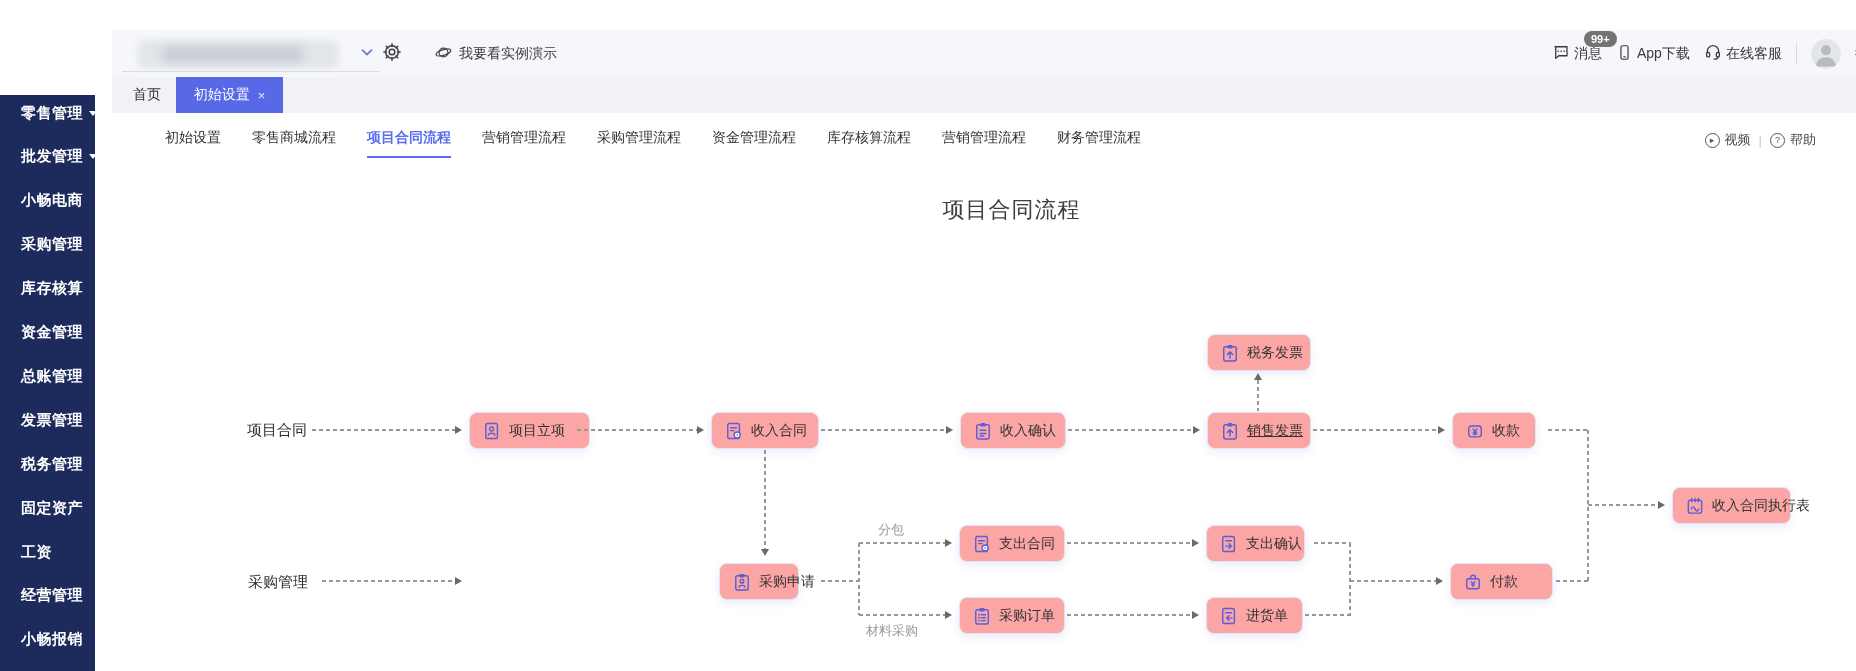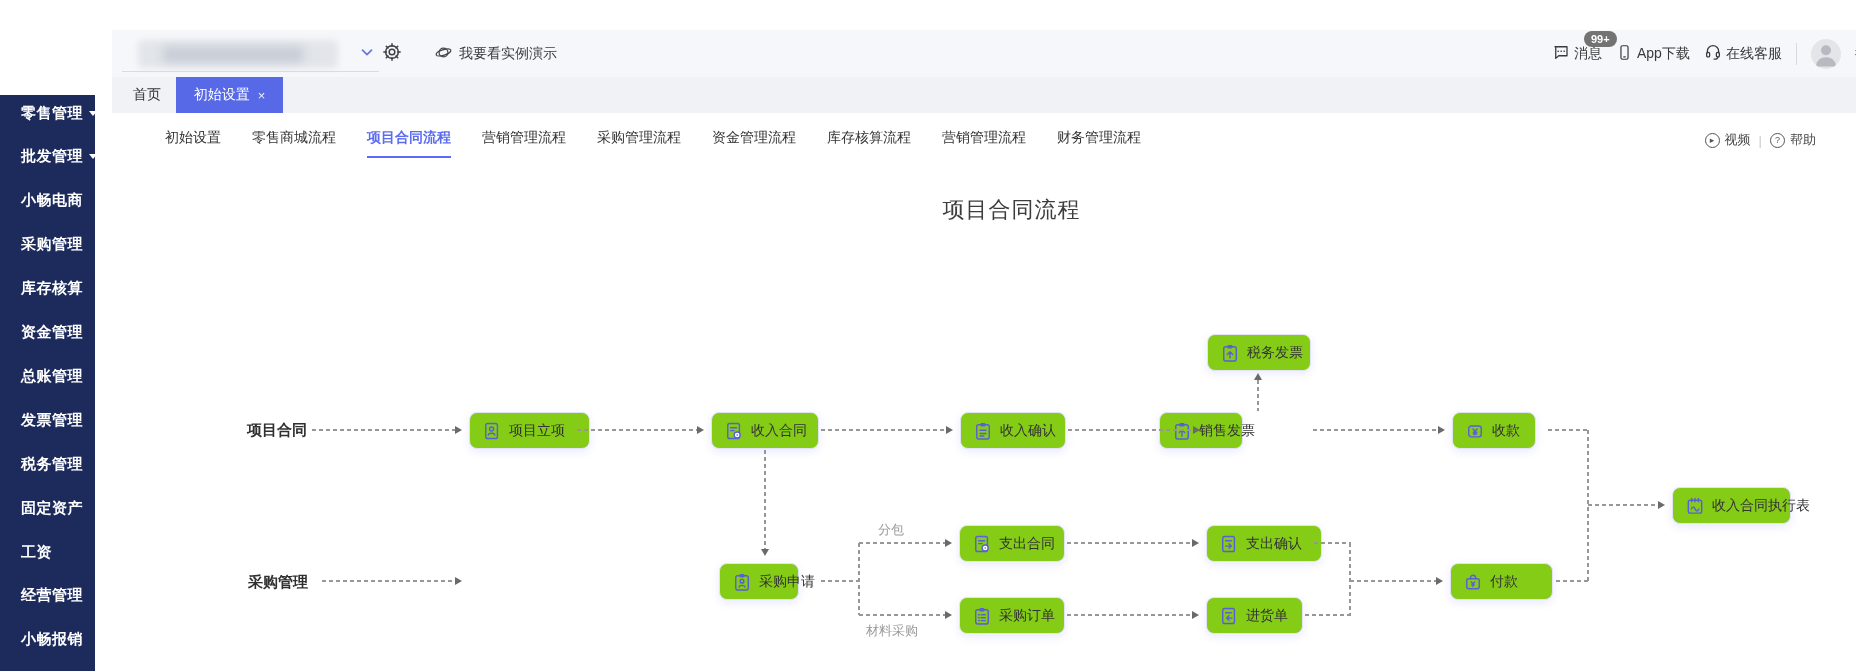--- a/index.html
+++ b/index.html
@@ -45,23 +45,23 @@
   .ftab { font-size:14px; color:#333; padding-bottom:9px; cursor:pointer; white-space:nowrap; }
   .ftab.active { color:#5b6cf0; font-weight:700; border-bottom:2px solid #5b6cf0; }
   .helpers { position:absolute; right:40px; top:18px; display:flex; align-items:center; gap:8px; font-size:13px; color:#4a4a4a; }
   .helper-item { display:flex; align-items:center; gap:5px; cursor:pointer; }
   .ring-icon { width:15px; height:15px; border:1px solid #555; border-radius:50%; display:flex; align-items:center; justify-content:center; font-size:9px; color:#555; }
   .h-divider { color:#c9c9c9; }
   .diagram-title { position:absolute; left:0; top:82px; width:100%; padding-left:72px; text-align:center; font-size:22px; color:#3d3d3d; font-weight:500; letter-spacing:1px; }
   
   .diagram { position:absolute; left:0; top:0; width:1856px; height:671px; pointer-events:none; }
   .diagram > * { pointer-events:auto; }
-  .flow-node { position:absolute; background:#84cc16; border:1px solid #e2e4f6; border-radius:8px; box-shadow:0 3px 8px rgba(90,100,230,0.13); display:flex; align-items:center; gap:7px; padding:0 12px; font-size:14px; color:#333; cursor:pointer; white-space:nowrap; }
+  .flow-node { position:absolute; background:#fca5a5; border:1px solid #e2e4f6; border-radius:8px; box-shadow:0 3px 8px rgba(90,100,230,0.13); display:flex; align-items:center; gap:7px; padding:0 12px; font-size:14px; color:#333; cursor:pointer; white-space:nowrap; }
   .flow-node .n-ic { display:flex; align-items:center; }
-  .row-label { position:absolute; font-size:15px; font-weight:700; color:#2f2f2f; white-space:nowrap; }
+  .row-label { position:absolute; font-size:15px; font-weight:400; color:#2f2f2f; white-space:nowrap; }
   .branch-label { position:absolute; font-size:13px; color:#9a9a9a; white-space:nowrap; }
   .hline { position:absolute; height:2px; background:repeating-linear-gradient(90deg,#979797 0 4px,transparent 4px 7px); }
   .vline { position:absolute; width:2px; background:repeating-linear-gradient(180deg,#979797 0 4px,transparent 4px 7px); }
   .ar-right { position:absolute; width:0; height:0; border-top:4px solid transparent; border-bottom:4px solid transparent; border-left:7px solid #6a6a6a; }
   .ar-up { position:absolute; width:0; height:0; border-left:4px solid transparent; border-right:4px solid transparent; border-bottom:7px solid #6a6a6a; }
   .ar-down { position:absolute; width:0; height:0; border-left:4px solid transparent; border-right:4px solid transparent; border-top:7px solid #6a6a6a; }
 </style>
 </head>
 <body>
 
@@ -244,21 +244,21 @@
       <div class="flow-node" style="left: 960px; top: 412px; width: 106px; height: 37px; align-items: center;">
         <span class="n-ic">
           <svg width="20" height="20" viewBox="0 0 24 24" fill="none" stroke="#5a5ed8" stroke-width="1.7" stroke-linecap="round" stroke-linejoin="round">
             <rect x="4.5" y="4.5" width="15" height="17" rx="2.2"></rect>
             <rect x="9" y="2.5" width="6" height="4" rx="1.2" fill="#5a5ed8" stroke="none"></rect>
             <path d="M8.5 11h7M8.5 15h7M8.5 18h4.5"></path>
           </svg>
         </span>
         <span>收入确认</span>
       </div>
-      <div class="flow-node" style="left: 1159px; top: 412px; width: 84px; height: 37px;">
+      <div class="flow-node" style="left: 1207px; top: 412px; width: 104px; height: 37px; text-decoration: underline;">
         <span class="n-ic">
           <svg width="20" height="20" viewBox="0 0 24 24" fill="none" stroke="#5a5ed8" stroke-width="1.7" stroke-linecap="round" stroke-linejoin="round">
             <rect x="4.5" y="4.5" width="15" height="17" rx="2.2"></rect>
             <rect x="9" y="2.5" width="6" height="4" rx="1.2" fill="#5a5ed8" stroke="none"></rect>
             <path d="M12 18v-7M8.8 13.8L12 10.6l3.2 3.2"></path>
           </svg>
         </span>
         <span>销售发票</span>
       </div>
       <div class="flow-node" style="left: 1207px; top: 334px; width: 104px; height: 37px;">
@@ -295,21 +295,21 @@
         <span class="n-ic">
           <svg width="20" height="20" viewBox="0 0 24 24" fill="none" stroke="#5a5ed8" stroke-width="1.7" stroke-linecap="round" stroke-linejoin="round">
             <rect x="4.5" y="3" width="14" height="18" rx="2.2"></rect>
             <path d="M8 8h7M8 11.5h4"></path>
             <circle cx="15.8" cy="16.8" r="3.6" fill="#fff"></circle>
             <circle cx="15.8" cy="16.8" r="1" fill="#5a5ed8" stroke="none"></circle>
           </svg>
         </span>
         <span>支出合同</span>
       </div>
-      <div class="flow-node" style="left: 1206px; top: 525px; width: 116px; height: 37px;">
+      <div class="flow-node" style="left: 1206px; top: 525px; width: 99px; height: 37px;">
         <span class="n-ic">
           <svg width="20" height="20" viewBox="0 0 24 24" fill="none" stroke="#5a5ed8" stroke-width="1.7" stroke-linecap="round" stroke-linejoin="round">
             <rect x="4.5" y="3" width="14" height="18" rx="2.2"></rect>
             <path d="M8 8h7"></path>
             <path d="M8 14.5h6M12 11.8l2.8 2.7-2.8 2.7"></path>
           </svg>
         </span>
         <span>支出确认</span>
       </div>
       <div class="flow-node" style="left: 959px; top: 597px; width: 106px; height: 37px;">

